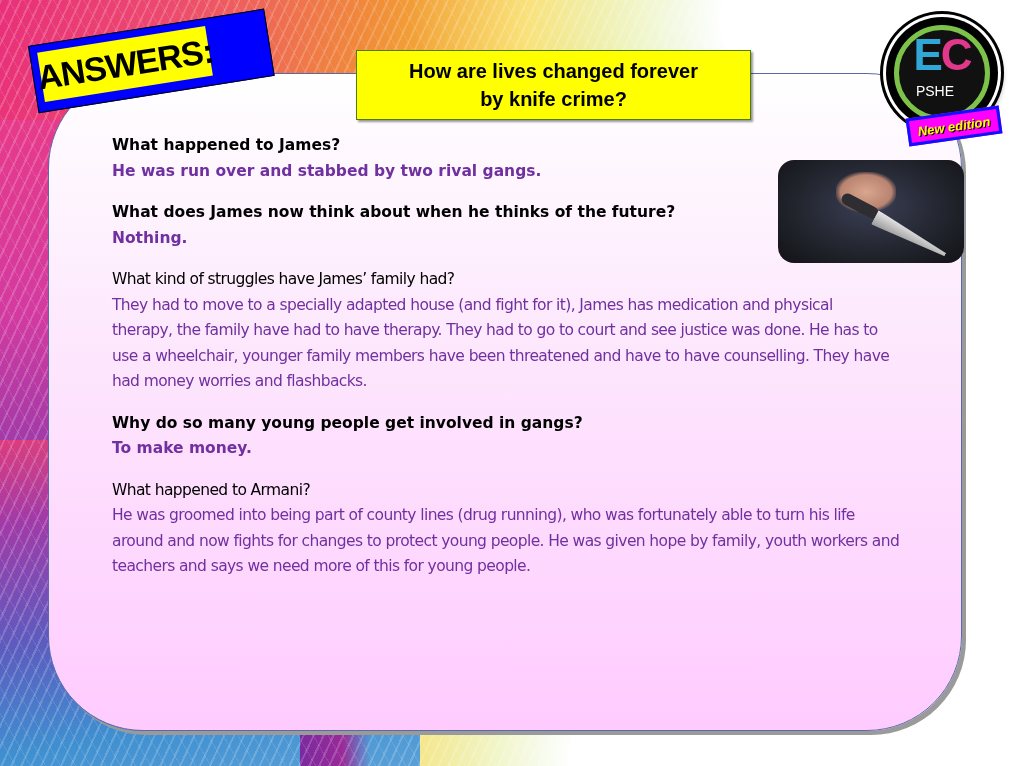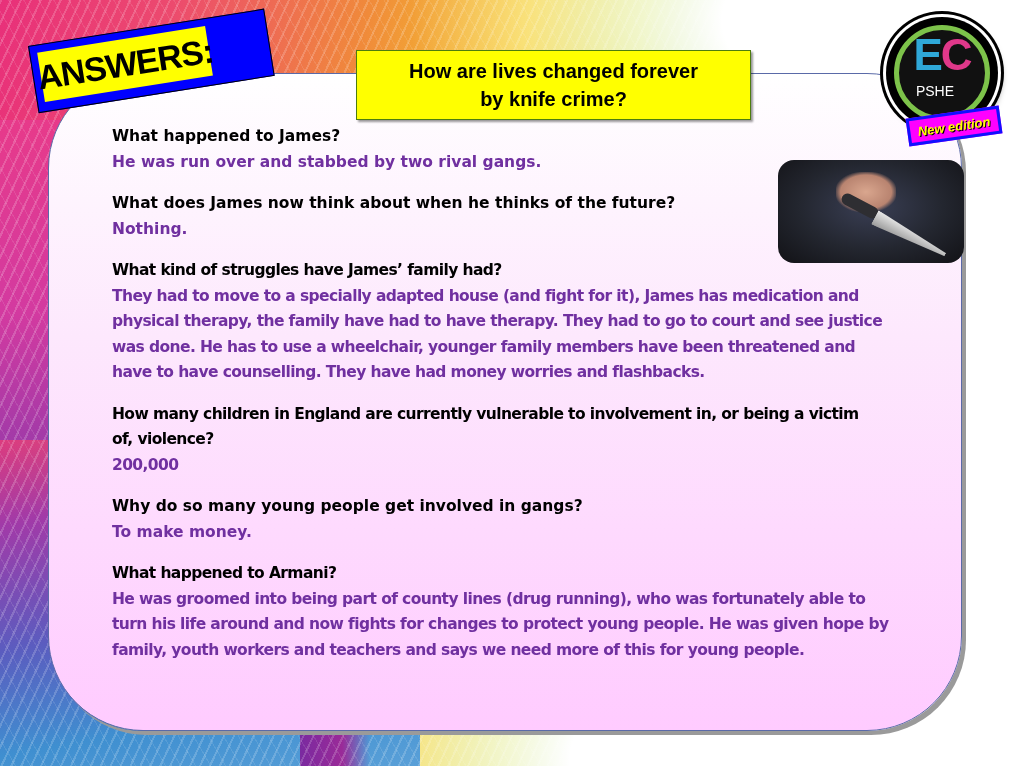--- a/index.html
+++ b/index.html
@@ -116,27 +116,27 @@
     position:absolute; left:62px; top:40px; width:40px; height:12px;
     background:#2e2e32; border-radius:6px; transform: rotate(28deg);
   }
   .photo .blade {
     position:absolute; left:92px; top:68px; width:80px; height:16px;
     background: linear-gradient(180deg, #e8e8e8, #9a9a9a);
     transform: rotate(28deg); clip-path: polygon(0 0, 100% 40%, 100% 60%, 0 100%);
   }
   
   .qa {
-    position:absolute; left:112px; top:124px; width:800px;
+    position:absolute; left:112px; top:133px; width:800px;
     font-family:"DejaVu Sans", sans-serif; font-size:15.5px; line-height:25.5px;
   }
   .qa-block { margin-bottom:16px; }
   .q { color:#000; font-weight:bold; }
   .a { color:#7030a0; font-weight:bold; }
-  .q.condensed, .a.condensed { letter-spacing:-0.6px; font-weight:bold; }
+  .q.condensed, .a.condensed { letter-spacing:-0.6px; font-weight:normal; }
 </style>
 </head>
 <body>
 
 <div class="bg-paint"></div>
 <div class="bg-paint-left"></div>
 <div class="bg-paint-bottom"></div>
 <div class="bg-paint-strip"></div>
 <div class="texture"></div>
 
@@ -179,24 +179,20 @@
   </div>
   <div class="qa-block">
     <div class="q">What does James now think about when he thinks of the future?</div>
     <div class="a">Nothing.</div>
   </div>
   <div class="qa-block">
     <div class="q condensed">What kind of struggles have James’ family had?</div>
     <div class="a condensed" style="width:780px;">They had to move to a specially adapted house (and fight for it), James has medication and physical therapy, the family have had to have therapy. They had to go to court and see justice was done. He has to use a wheelchair, younger family members have been threatened and have to have counselling. They have had money worries and flashbacks.</div>
   </div>
   <div class="qa-block">
-    <div class="q condensed" style="width:760px;">How many children in England are currently vulnerable to involvement in, or being a victim of, violence?</div>
-    <div class="a condensed">200,000</div>
-  </div>
-  <div class="qa-block">
     <div class="q">Why do so many young people get involved in gangs?</div>
     <div class="a">To make money.</div>
   </div>
   <div class="qa-block">
     <div class="q condensed">What happened to Armani?</div>
     <div class="a condensed" style="width:790px;">He was groomed into being part of county lines (drug running), who was fortunately able to turn his life around and now fights for changes to protect young people. He was given hope by family, youth workers and teachers and says we need more of this for young people.</div>
   </div>
 </div>
 
 </body></html>

